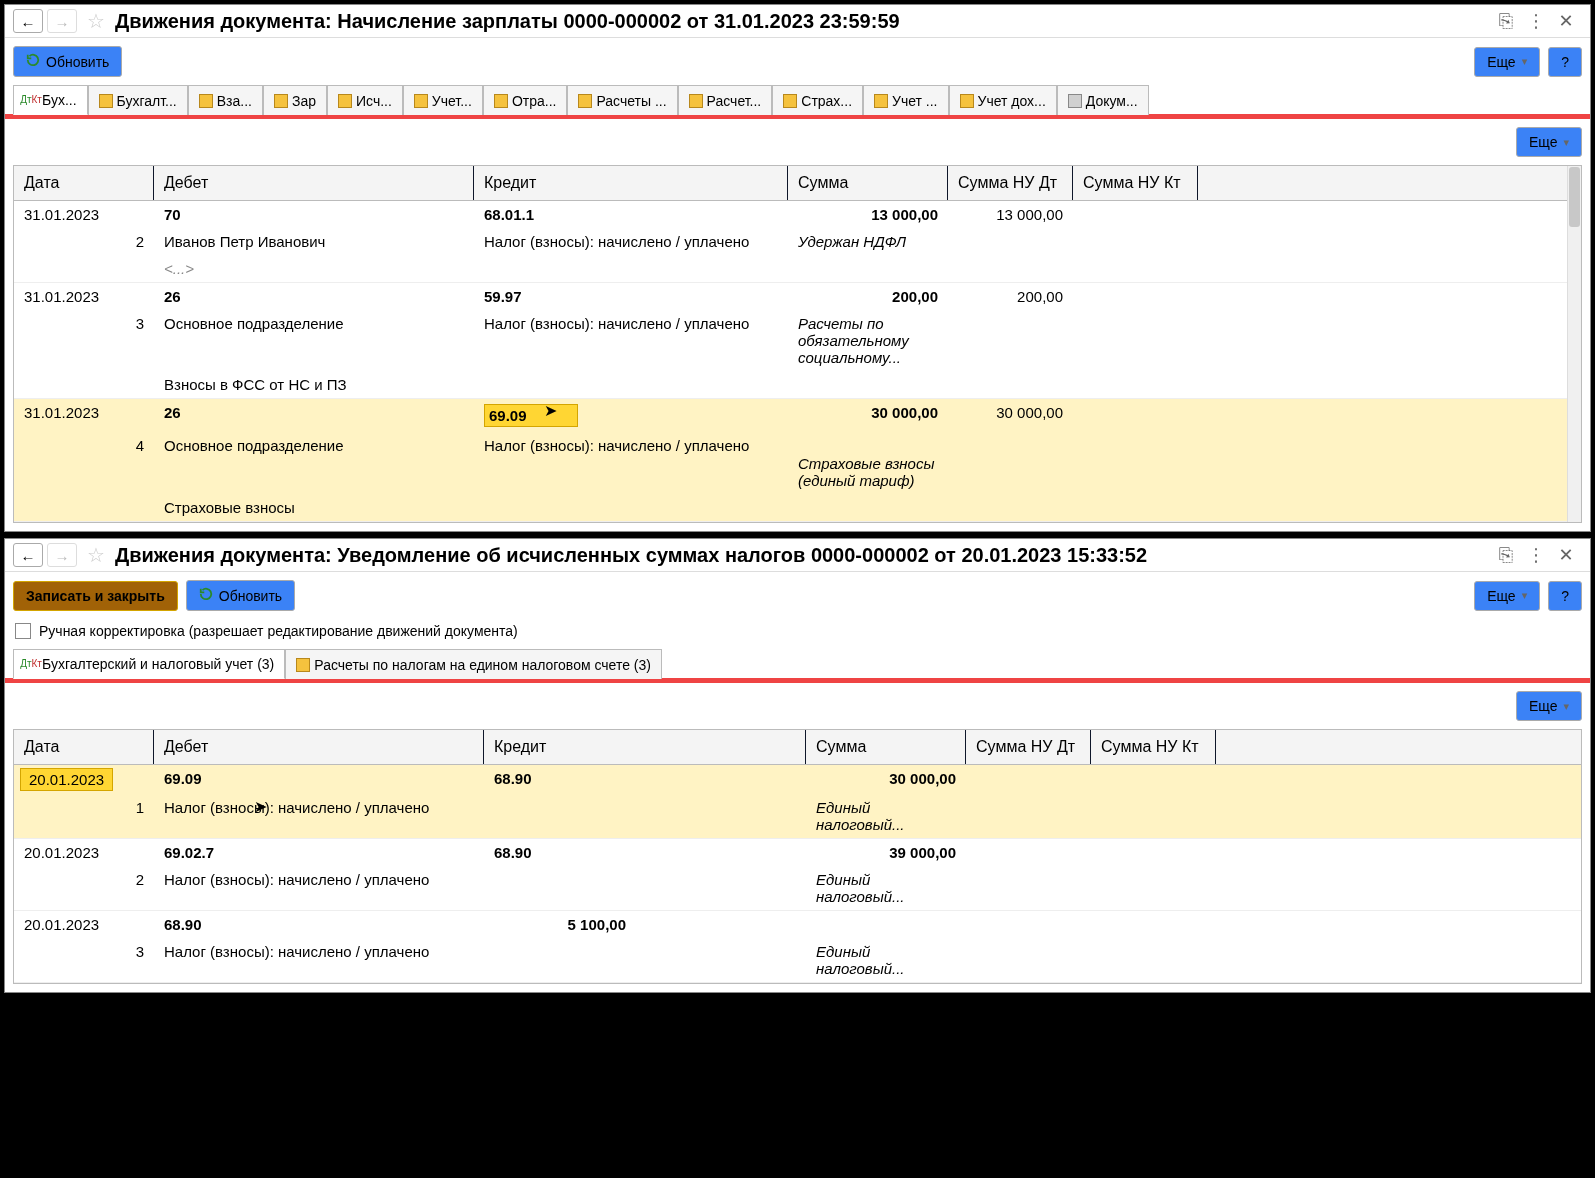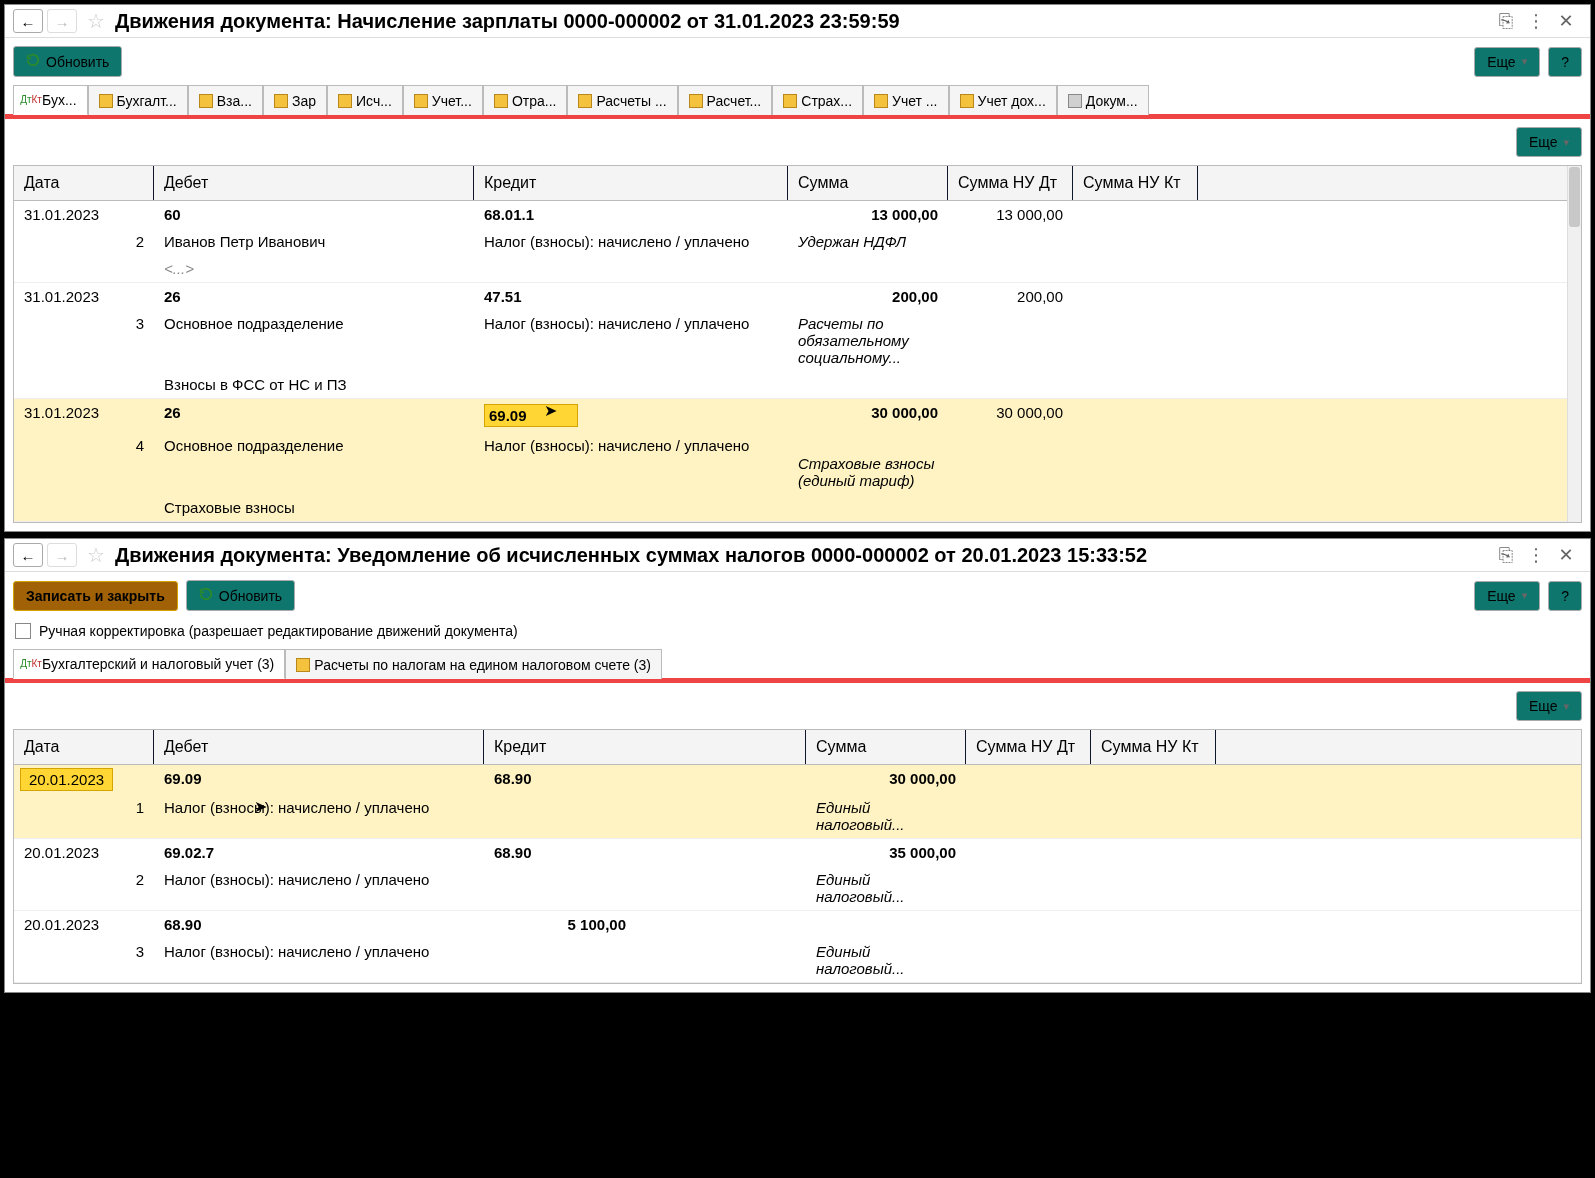--- a/index.html
+++ b/index.html
@@ -58,21 +58,21 @@
     display:flex;align-items:center;justify-content:center;
   }
   .toolbar {
     display: flex;
     align-items: center;
     padding: 8px;
     gap: 8px;
   }
   .btn {
     border: 1px solid #aaa;
-    background: #0f766e;
+    background: #3b82f6;
     border-radius: 3px;
     padding: 6px 12px;
     font-size: 14px;
     cursor: pointer;
     display:flex;align-items:center;gap:6px;
   }
   .btn-yellow {
     background: #a16207;
     border-color: #d4a500;
     font-weight: bold;
@@ -317,21 +317,21 @@
       <div class="gh col-nudt" style="text-align:left">Сумма НУ Дт</div>
       <div class="gh col-nukt" style="text-align:left">Сумма НУ Кт</div>
     </div>
 
     <div class="grid-body">
 
       <div class="entry">
         <div class="erow">
           <div class="cell c-date">31.01.2023</div>
           <div class="cell c-num"></div>
-          <div class="cell c-debit bold">60</div>
+          <div class="cell c-debit bold">70</div>
           <div class="cell c-credit bold">68.01.1</div>
           <div class="cell c-sum">13 000,00</div>
           <div class="cell c-nudt">13 000,00</div>
           <div class="cell c-nukt"></div>
         </div>
         <div class="erow">
           <div class="cell c-date"></div>
           <div class="cell c-num">2</div>
           <div class="cell c-debit">Иванов Петр Иванович</div>
           <div class="cell c-credit">Налог (взносы): начислено / уплачено</div>
@@ -342,21 +342,21 @@
             <div class="cell c-num"></div>
           <div class="cell c-debit gray italic">&lt;...&gt;</div>
         </div>
       </div>
 
       <div class="entry">
         <div class="erow">
           <div class="cell c-date">31.01.2023</div>
           <div class="cell c-num"></div>
           <div class="cell c-debit bold">26</div>
-          <div class="cell c-credit bold">47.51</div>
+          <div class="cell c-credit bold">59.97</div>
           <div class="cell c-sum">200,00</div>
           <div class="cell c-nudt">200,00</div>
           <div class="cell c-nukt"></div>
         </div>
         <div class="erow">
           <div class="cell c-date"></div>
           <div class="cell c-num">3</div>
           <div class="cell c-debit">Основное подразделение</div>
           <div class="cell c-credit">Налог (взносы): начислено / уплачено</div>
           <div class="cell c-sum italic" style="font-weight:normal;text-align:left;">Расчеты по обязательному социальному...</div>
@@ -493,21 +493,21 @@
           <span class="cursor-arrow" style="left:240px;top:3px;">➤</span>
         </div>
       </div>
 
       <div class="entry">
         <div class="erow">
           <div class="cell c-date2">20.01.2023</div>
           <div class="cell c-num2"></div>
           <div class="cell c-debit2 bold">69.02.7</div>
           <div class="cell c-credit2 bold">68.90</div>
-          <div class="cell c-sum2">35 000,00</div>
+          <div class="cell c-sum2">39 000,00</div>
         </div>
         <div class="erow">
           <div class="cell c-date2"></div>
           <div class="cell c-num2">2</div>
           <div class="cell c-debit2">Налог (взносы): начислено / уплачено</div>
           <div class="cell c-credit2"></div>
           <div class="cell c-sum2 italic" style="font-weight:normal;text-align:left;">Единый налоговый...</div>
         </div>
       </div>
 

